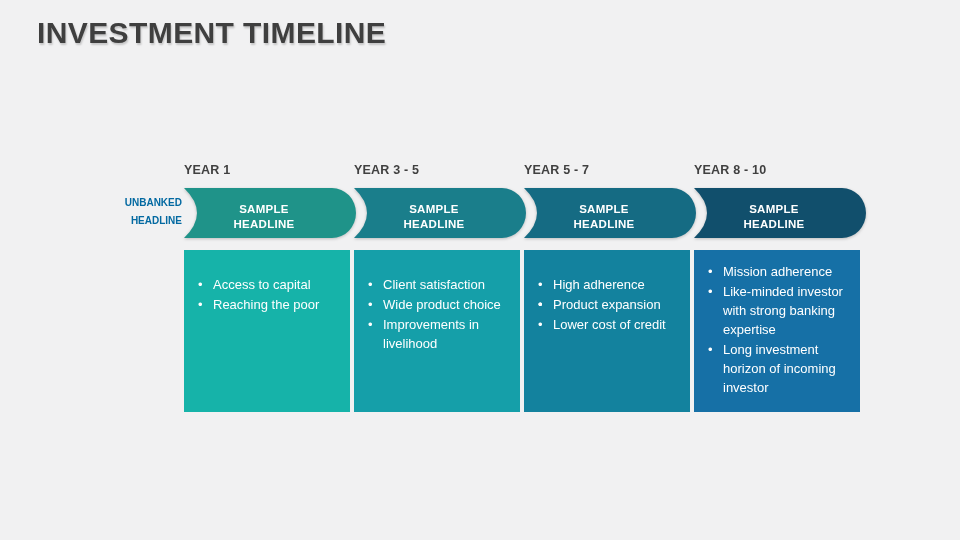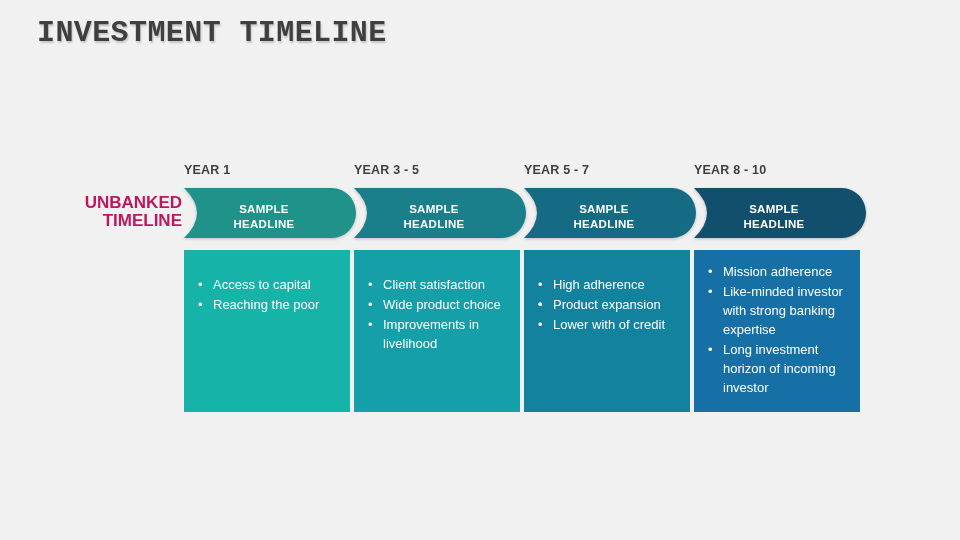--- a/index.html
+++ b/index.html
@@ -4,26 +4,26 @@
 <style>
   html,body{margin:0;padding:0;background:#e5e5e5;}
   .slide{
     position:relative;width:960px;height:540px;overflow:hidden;
     background:#f1f1f2;
     font-family:"Liberation Sans",sans-serif;
   }
   .title{
     position:absolute;left:37px;top:16px;margin:0;
     font-size:30px;font-weight:700;letter-spacing:.4px;
-    color:#3f3f3f;text-shadow:1px 2px 2px rgba(0,0,0,.18);font-family:Liberation Mono, monospace;
+    color:#3f3f3f;text-shadow:1px 2px 2px rgba(0,0,0,.18);
   }
   .left-label{
     position:absolute;left:82px;top:194px;width:100px;
-    text-align:right;font-size:17px;font-weight:700;
-    color:#be185d;line-height:18px;
+    text-align:right;font-size:10px;font-weight:700;
+    color:#0369a1;line-height:18px;
   }
   .column{position:absolute;top:160px;width:166px;height:256px;}
   .year{
     position:absolute;top:3px;left:0;right:0;text-align:left;
     font-size:12.5px;font-weight:700;color:#404040;letter-spacing:.2px;
   }
   .banner{position:absolute;top:28px;left:0;width:172px;height:56px;}
   .banner svg{position:absolute;left:0;top:0;filter:drop-shadow(0 1px 1.5px rgba(0,0,0,.22));}
   .banner .txt{
     position:absolute;left:14px;right:26px;top:50%;transform:translateY(-50%);
@@ -44,21 +44,21 @@
   .box li .dot{position:absolute;left:2px;top:0;}
 </style>
 </head>
 <body>
 
 <div class="slide">
   <h1 class="title">INVESTMENT TIMELINE</h1>
 
   <div class="left-label">
     <div>UNBANKED</div>
-    <div>TIMELINE</div>
+    <div>HEADLINE</div>
   </div>
 
   <div id="columns">
       <div class="column col0" style="left: 184px;">
         <div class="year">YEAR 1</div>
         <div class="banner">
           <svg width="172" height="50" viewBox="0 0 172 50">
             <path d="M0 0 L148 0 A24 25 0 0 1 148 50 L0 50 Q26 25 0 0 Z" fill="#1f9389"></path>
           </svg>
           <div class="txt"><span>SAMPLE HEADLINE</span></div>
@@ -92,21 +92,21 @@
           <svg width="172" height="50" viewBox="0 0 172 50">
             <path d="M0 0 L148 0 A24 25 0 0 1 148 50 L0 50 Q26 25 0 0 Z" fill="#156b83"></path>
           </svg>
           <div class="txt"><span>SAMPLE HEADLINE</span></div>
         </div>
         <div class="box" style="background: rgb(19, 130, 158);">
           <ul>
             <li><span class="dot">•</span><span>High adherence</span></li>
             <li><span class="dot">•</span></li>
             <li><span class="dot">•</span><span>Product expansion</span></li>
-            <li><span class="dot">•</span><span>Lower with of credit</span></li>
+            <li><span class="dot">•</span><span>Lower cost of credit</span></li>
           </ul>
         </div>
       </div>
       <div class="column col3" style="left: 694px;">
         <div class="year">YEAR 8 - 10</div>
         <div class="banner">
           <svg width="172" height="50" viewBox="0 0 172 50">
             <path d="M0 0 L148 0 A24 25 0 0 1 148 50 L0 50 Q26 25 0 0 Z" fill="#114f6c"></path>
           </svg>
           <div class="txt"><span>SAMPLE HEADLINE</span></div>

